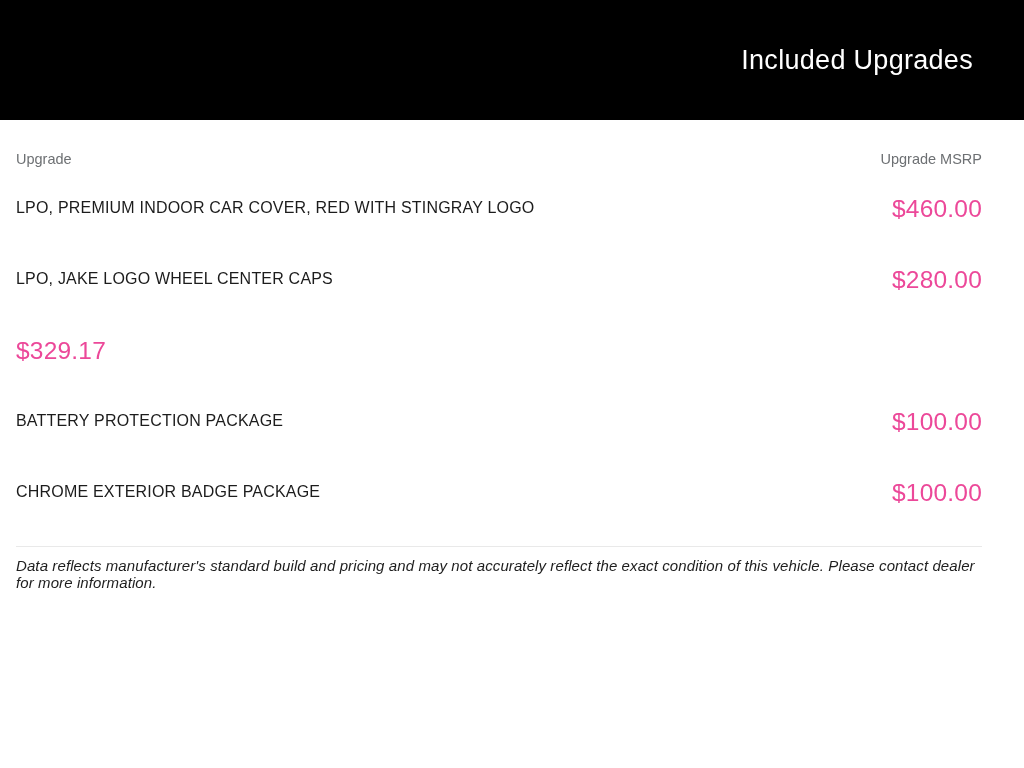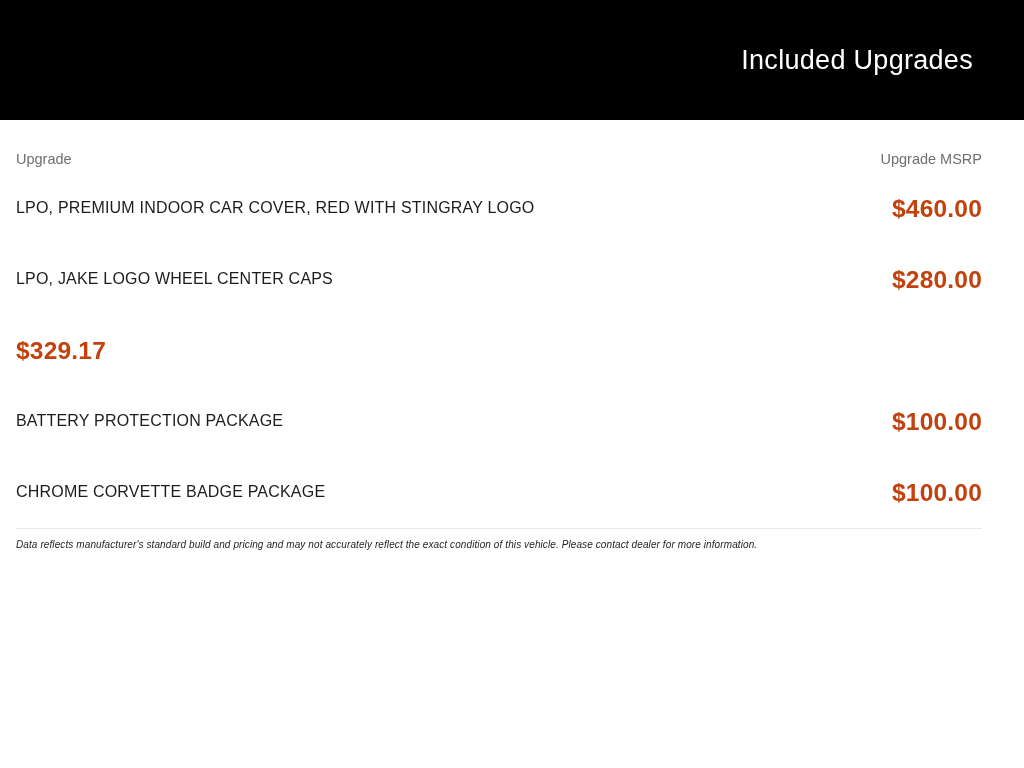--- a/index.html
+++ b/index.html
@@ -53,30 +53,31 @@
   }
   .upgrade-name {
     font-size: 16px;
     color: #1c1c1c;
     max-width: 540px;
     line-height: 1.26;
     letter-spacing: 0.2px;
   }
   .upgrade-price {
     font-size: 24.5px;
-    font-weight: 700;
-    color: #c2410c;
+    font-weight: 400;
+    color: #ec4899;
     white-space: nowrap;
     letter-spacing: 0.2px;
   }
   .disclaimer {
+    margin-top: 18px;
     padding-top: 10px;
     border-top: 1px solid #e9e9e9;
     font-style: italic;
-    font-size: 10px;
+    font-size: 15px;
     color: #1e1e1e;
     letter-spacing: 0.1px;
   }
 </style>
 </head>
 <body>
 
 <div class="page">
 
   <div class="header">
@@ -106,21 +107,21 @@
     <div class="upgrade-price">$329.17</div>
   </div>
 
 
   <div class="upgrade-row">
     <div class="upgrade-name">BATTERY PROTECTION PACKAGE</div>
     <div class="upgrade-price">$100.00</div>
   </div>
 
   <div class="upgrade-row">
-    <div class="upgrade-name">CHROME CORVETTE BADGE PACKAGE</div>
+    <div class="upgrade-name">CHROME EXTERIOR BADGE PACKAGE</div>
     <div class="upgrade-price">$100.00</div>
   </div>
 </div>
 
     <div class="disclaimer">Data reflects manufacturer's standard build and pricing and may not accurately reflect the exact condition of this vehicle. Please contact dealer for more information.</div>
 
   </div>
 
 </div>
 

